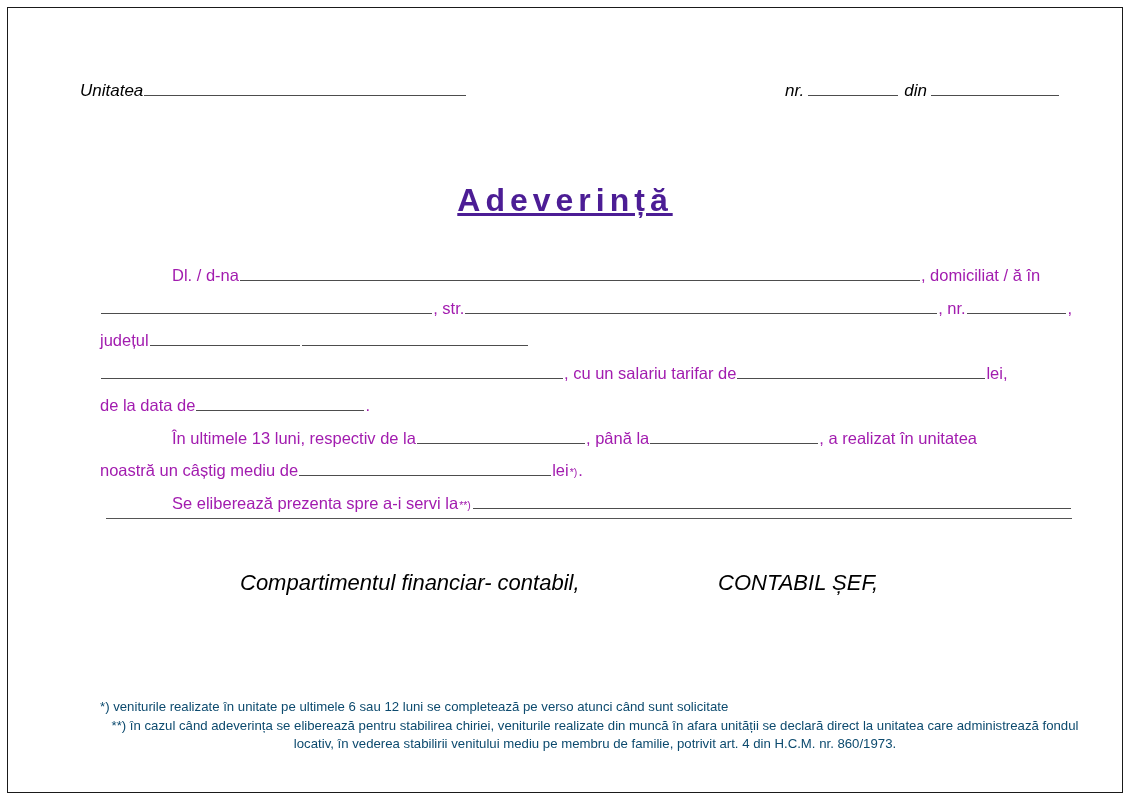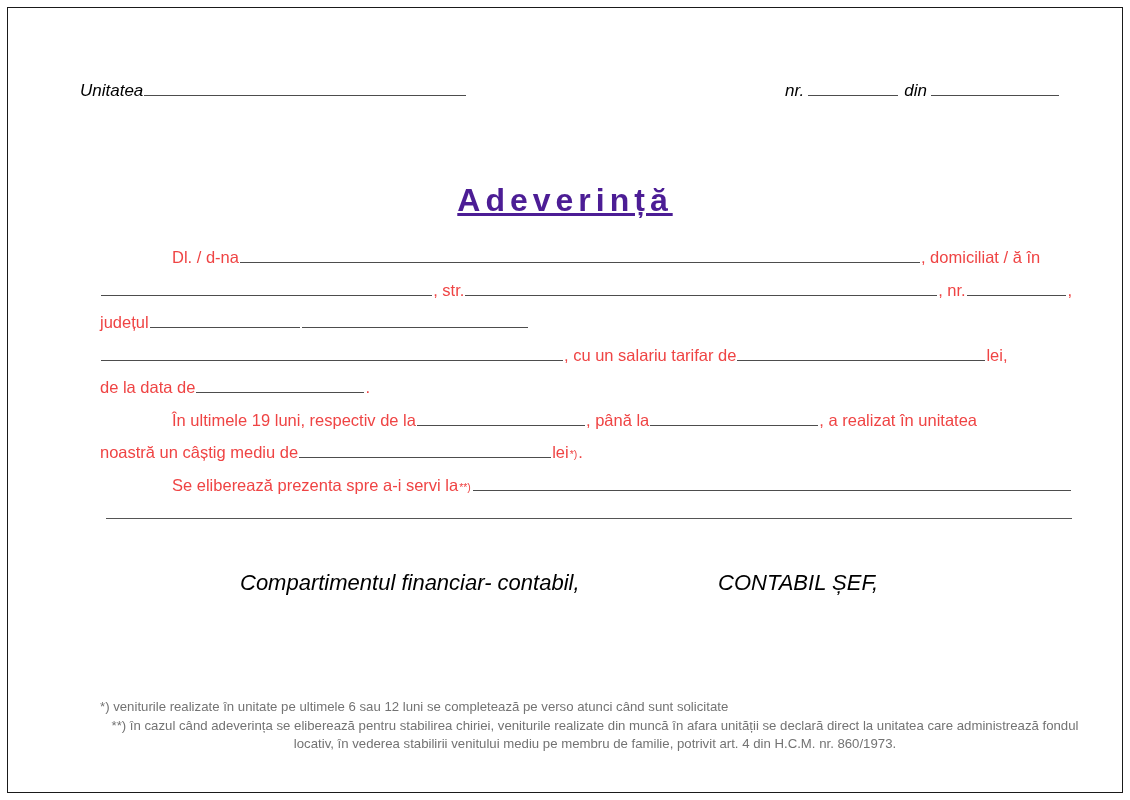--- a/index.html
+++ b/index.html
@@ -86,25 +86,25 @@
     font-weight: bold;
     letter-spacing: 5px;
     color: #4c1d95;
     text-decoration: underline;
   }
 
   
   .body-block {
     position: absolute;
     left: 92px;
-    top: 233px;
+    top: 251px;
     width: 972px;
     font-size: 16.5px;
     line-height: 32.5px;
-    color: #ef4444;
+    color: #a21caf;
   }
 
   .bline {
     white-space: nowrap;
     height: 32.5px;
     display: flex;
     align-items: baseline;
   }
 
   .indent { display: inline-block; width: 72px; flex: 0 0 72px; }
@@ -154,21 +154,21 @@
   .sign-right { width: auto; }
 
   
   .footnotes {
     position: absolute;
     left: 92px;
     top: 690px;
     width: 990px;
     font-size: 13.2px;
     line-height: 18.5px;
-    color: #737373;
+    color: #0c4a6e;
   }
   .fnote { white-space: normal; }
   .fnote-2 { margin-top: 0px; text-align: center; }
 </style>
 </head>
 <body>
 
 <div class="page-frame">
   <div class="page-inner">
 
@@ -222,21 +222,21 @@
       </div>
 
       <div class="bline">
         <span class="lbl">de la data de</span>
         <span class="blank b-datade"></span>
         <span class="lbl">.</span>
       </div>
 
       <div class="bline">
         <span class="indent"></span>
-        <span class="lbl">În ultimele 19 luni, respectiv de la</span>
+        <span class="lbl">În ultimele 13 luni, respectiv de la</span>
         <span class="blank b-dela"></span>
         <span class="lbl">, până la</span>
         <span class="blank b-panala"></span>
         <span class="lbl">, a realizat în unitatea</span>
       </div>
 
       <div class="bline">
         <span class="lbl">noastră un câștig mediu de</span>
         <span class="blank b-castig"></span>
         <span class="lbl">lei</span>

